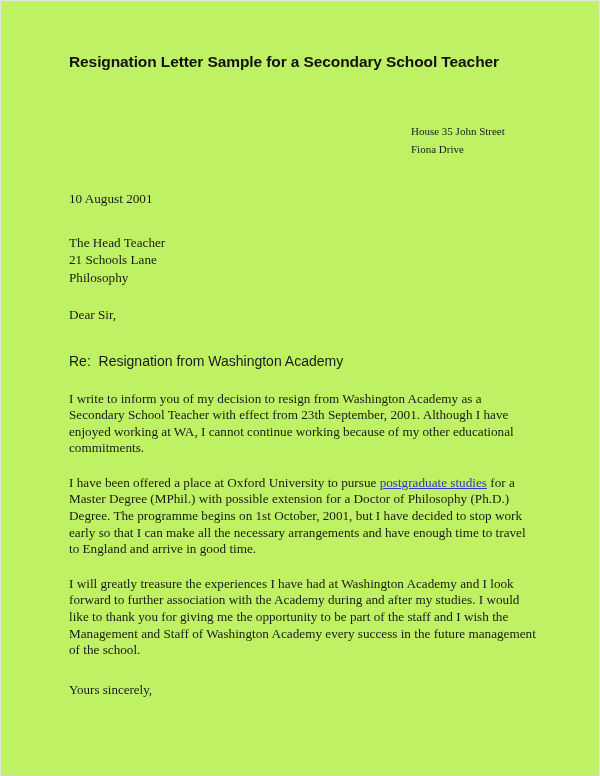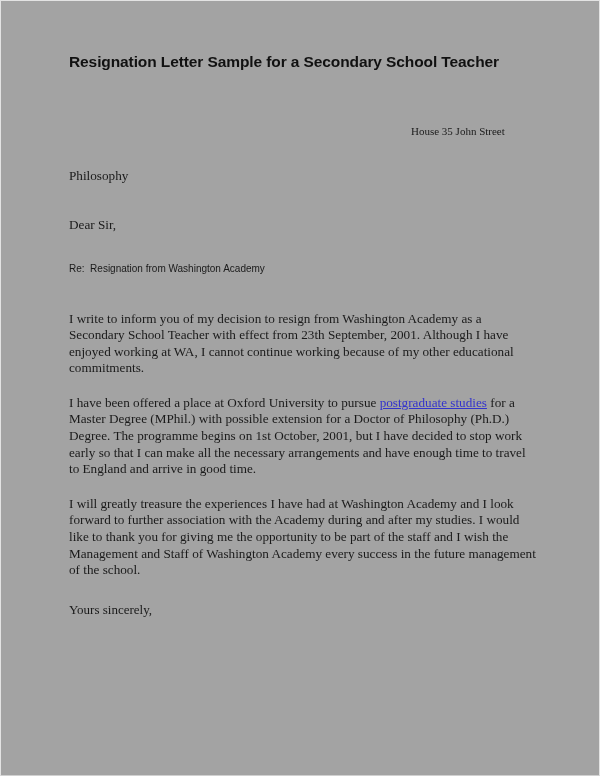--- a/index.html
+++ b/index.html
@@ -14,21 +14,21 @@
     font-family: "Liberation Serif", "DejaVu Serif", serif;
     color: #1a1a1a;
     overflow: hidden;
   }
 
   .page {
     position: relative;
     box-sizing: border-box;
     width: 600px;
     height: 776px;
-    background: #a3a3a3;
+    background: #bef264;
     border: 1px solid #e3e3e3;
     border-bottom-color: #d0d0d0;
     padding: 0;
   }
 
   .page-inner {
     position: relative;
     padding: 42px 58px 0 68px;
   }
 
@@ -58,36 +58,36 @@
     line-height: 17.5px;
   }
 
   .recipient-address {
     margin-top: 26px;
     font-size: 13.2px;
     line-height: 17.5px;
   }
 
   .salutation {
-    margin-top: 32px;
+    margin-top: 20px;
     font-size: 13.2px;
     line-height: 17.5px;
   }
 
   
   .subject-line {
     font-family: "Liberation Sans", "DejaVu Sans", sans-serif;
-    font-size: 10px;
+    font-size: 14px;
     color: #1a1a1a;
     margin-top: 29px;
     white-space: pre;
   }
 
   
-  .body-block { margin-top: 37px; font-family: Liberation Serif, serif; }
+  .body-block { margin-top: 22px; font-family: Liberation Serif, serif; }
   .body-paragraph {
     font-size: 13.2px;
     line-height: 16.6px;
     margin: 0 0 18px 0;
     max-width: 470px;
     text-align: left;
   }
   .body-paragraph:last-child { margin-bottom: 0; }
 
   .doc-link {
@@ -106,24 +106,28 @@
 </head>
 <body>
 
 <div class="page">
   <div class="page-inner">
 
     <h1 class="doc-title">Resignation Letter Sample for a Secondary School Teacher</h1>
 
     <div class="sender-address">
       <div class="addr-line">House 35 John Street</div>
+      <div class="addr-line">Fiona Drive</div>
     </div>
 
+    <div class="letter-date">10 August 2001</div>
 
     <div class="recipient-address">
+      <div class="addr-line">The Head Teacher</div>
+      <div class="addr-line">21 Schools Lane</div>
       <div class="addr-line">Philosophy</div>
     </div>
 
     <div class="salutation">Dear Sir,</div>
 
     <div class="subject-line">Re:  Resignation from Washington Academy</div>
 
     <div class="body-block">
 
       <p class="body-paragraph">I write to inform you of my decision to resign from Washington Academy as a Secondary School Teacher with effect from 23th September, 2001. Although I have enjoyed working at WA, I cannot continue working because of my other educational commitments.</p>

